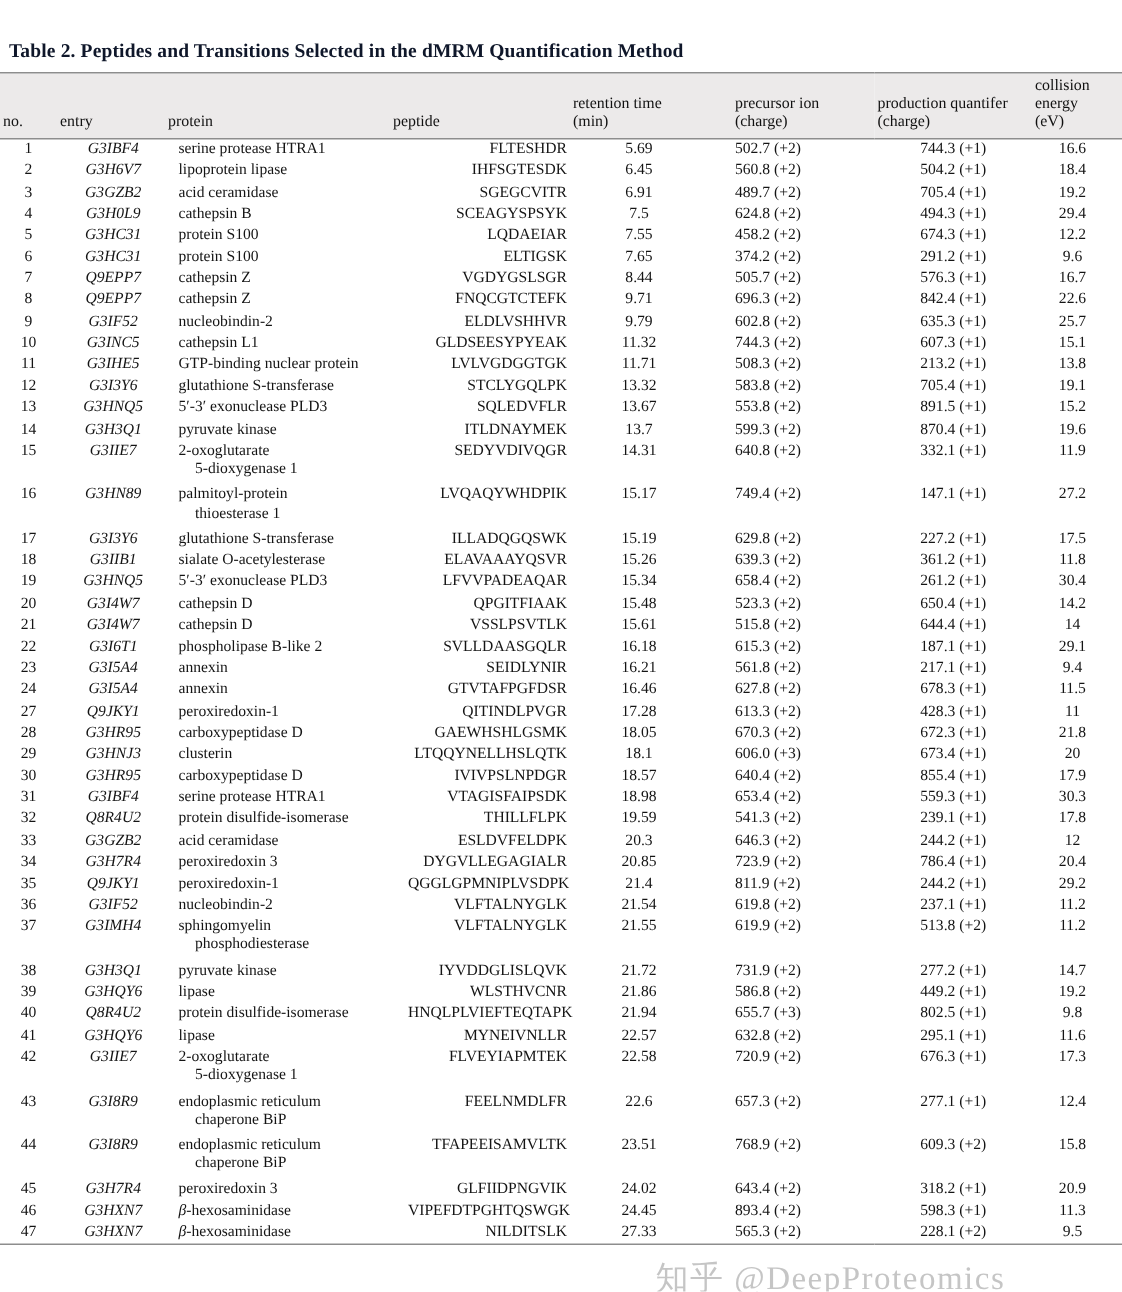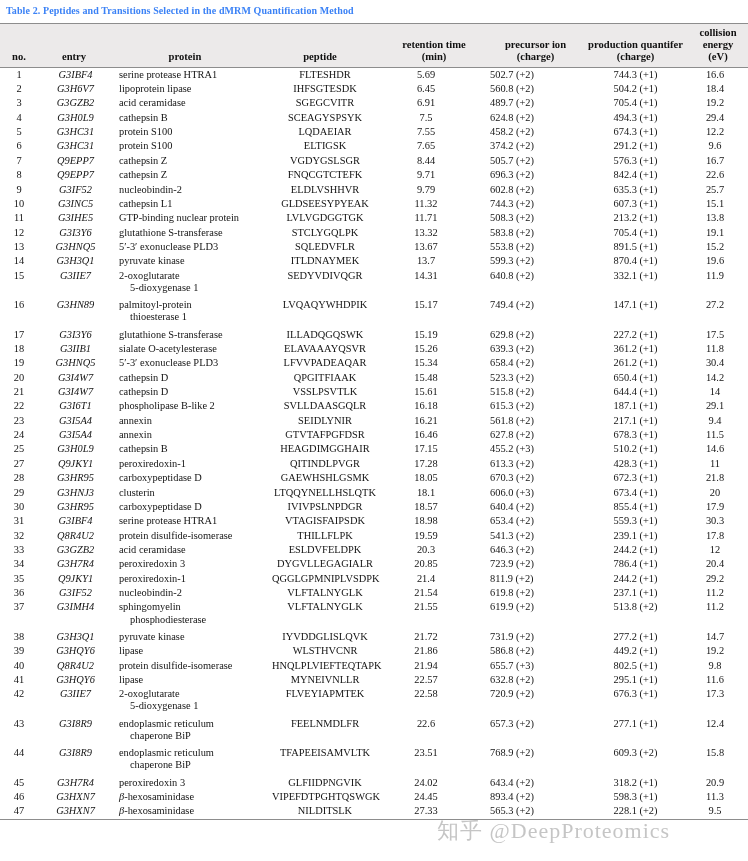--- a/index.html
+++ b/index.html
@@ -18,42 +18,43 @@
   #page {
     position: relative;
     width: 748px;
     height: 861px;
     box-sizing: border-box;
     padding: 0;
   }
   .caption {
     font-family: "Liberation Serif", "DejaVu Serif", serif;
     font-weight: bold;
-    font-size: 10px;
+    font-size: 13px;
     line-height: 1.4;
     padding: 4px 6px 5px 6px;
     letter-spacing: 0.1px;
-    color: #3b82f6;
+    color: #0f172a;
+    margin-top: 21px;
   }
   table.tbl {
     width: 748px;
     border-collapse: collapse;
     table-layout: fixed;
     font-size: 10.4px;
   }
   thead tr.head-row {
     background: #eceaea;
   }
   thead th {
-    font-weight: bold;
+    font-weight: normal;
     font-size: 10.6px;
     line-height: 1.12;
     vertical-align: bottom;
     padding: 3px 2px 4px 2px;
-    text-align: center;
+    text-align: left;
     color: #111;
   }
   thead tr.head-row {
     border-top: 1.1px solid #8d8d8d;
     border-bottom: 1.1px solid #8d8d8d;
   }
   tbody td {
     padding: 1.1px 2px;
     line-height: 1.17;
     vertical-align: top;
@@ -69,21 +70,21 @@
   col.c-protein { width: 150px; }
   col.c-peptide { width: 120px; }
   col.c-rt      { width: 108px; }
   col.c-prec    { width: 95px; }
   col.c-prod    { width: 105px; }
   col.c-ce      { width: 60px; }
 
   td.no      { text-align: center; }
   td.entry   { text-align: center; padding-left: 5px; font-style: italic; }
   td.protein { text-align: left; padding-left: 9px; }
-  td.peptide { text-align: center; padding-left: 12px; }
+  td.peptide { text-align: right; padding-left: 12px; }
   td.rt      { text-align: center; padding-right: 18px; margin-top: 47px; }
   td.prec    { text-align: left; }
   td.prod    { text-align: center; }
   td.ce      { text-align: center; padding-right: 8px; }
 
   .protein-l2 { display: block; padding-left: 11px; }
   .tall td { padding-bottom: 4px; }
 
   .watermark {
     position: absolute;
@@ -383,30 +384,20 @@
           <td class="no">24</td>
           <td class="entry">G3I5A4</td>
           <td class="protein"><span>annexin</span></td>
           <td class="peptide">GTVTAFPGFDSR</td>
           <td class="rt">16.46</td>
           <td class="prec">627.8 (+2)</td>
           <td class="prod">678.3 (+1)</td>
           <td class="ce">11.5</td>
         </tr>
         <tr>
-          <td class="no">25</td>
-          <td class="entry">G3H0L9</td>
-          <td class="protein"><span>cathepsin B</span></td>
-          <td class="peptide">HEAGDIMGGHAIR</td>
-          <td class="rt">17.15</td>
-          <td class="prec">455.2 (+3)</td>
-          <td class="prod">510.2 (+1)</td>
-          <td class="ce">14.6</td>
-        </tr>
-        <tr>
           <td class="no">27</td>
           <td class="entry">Q9JKY1</td>
           <td class="protein"><span>peroxiredoxin-1</span></td>
           <td class="peptide">QITINDLPVGR</td>
           <td class="rt">17.28</td>
           <td class="prec">613.3 (+2)</td>
           <td class="prod">428.3 (+1)</td>
           <td class="ce">11</td>
         </tr>
         <tr>

